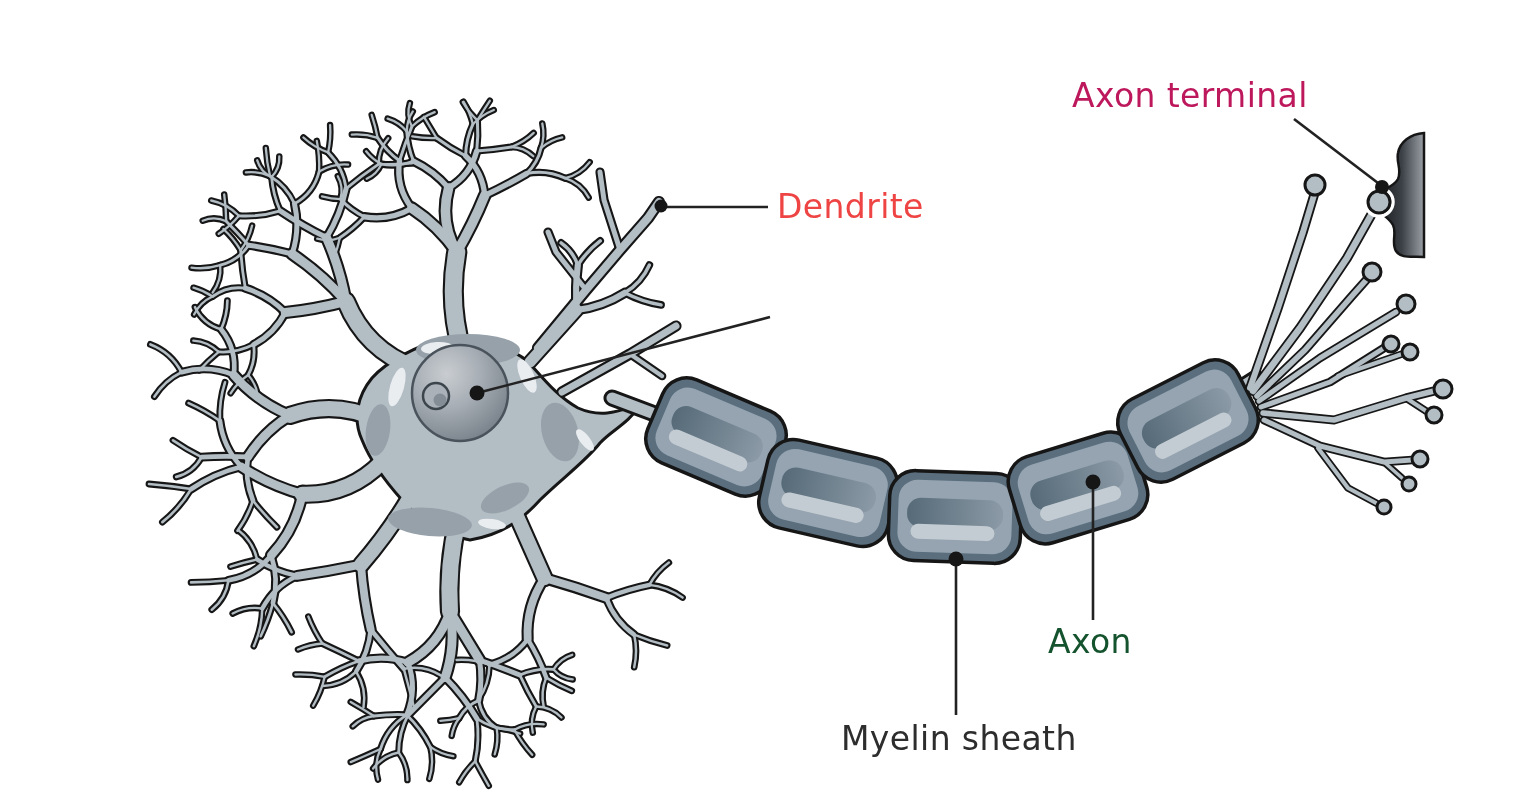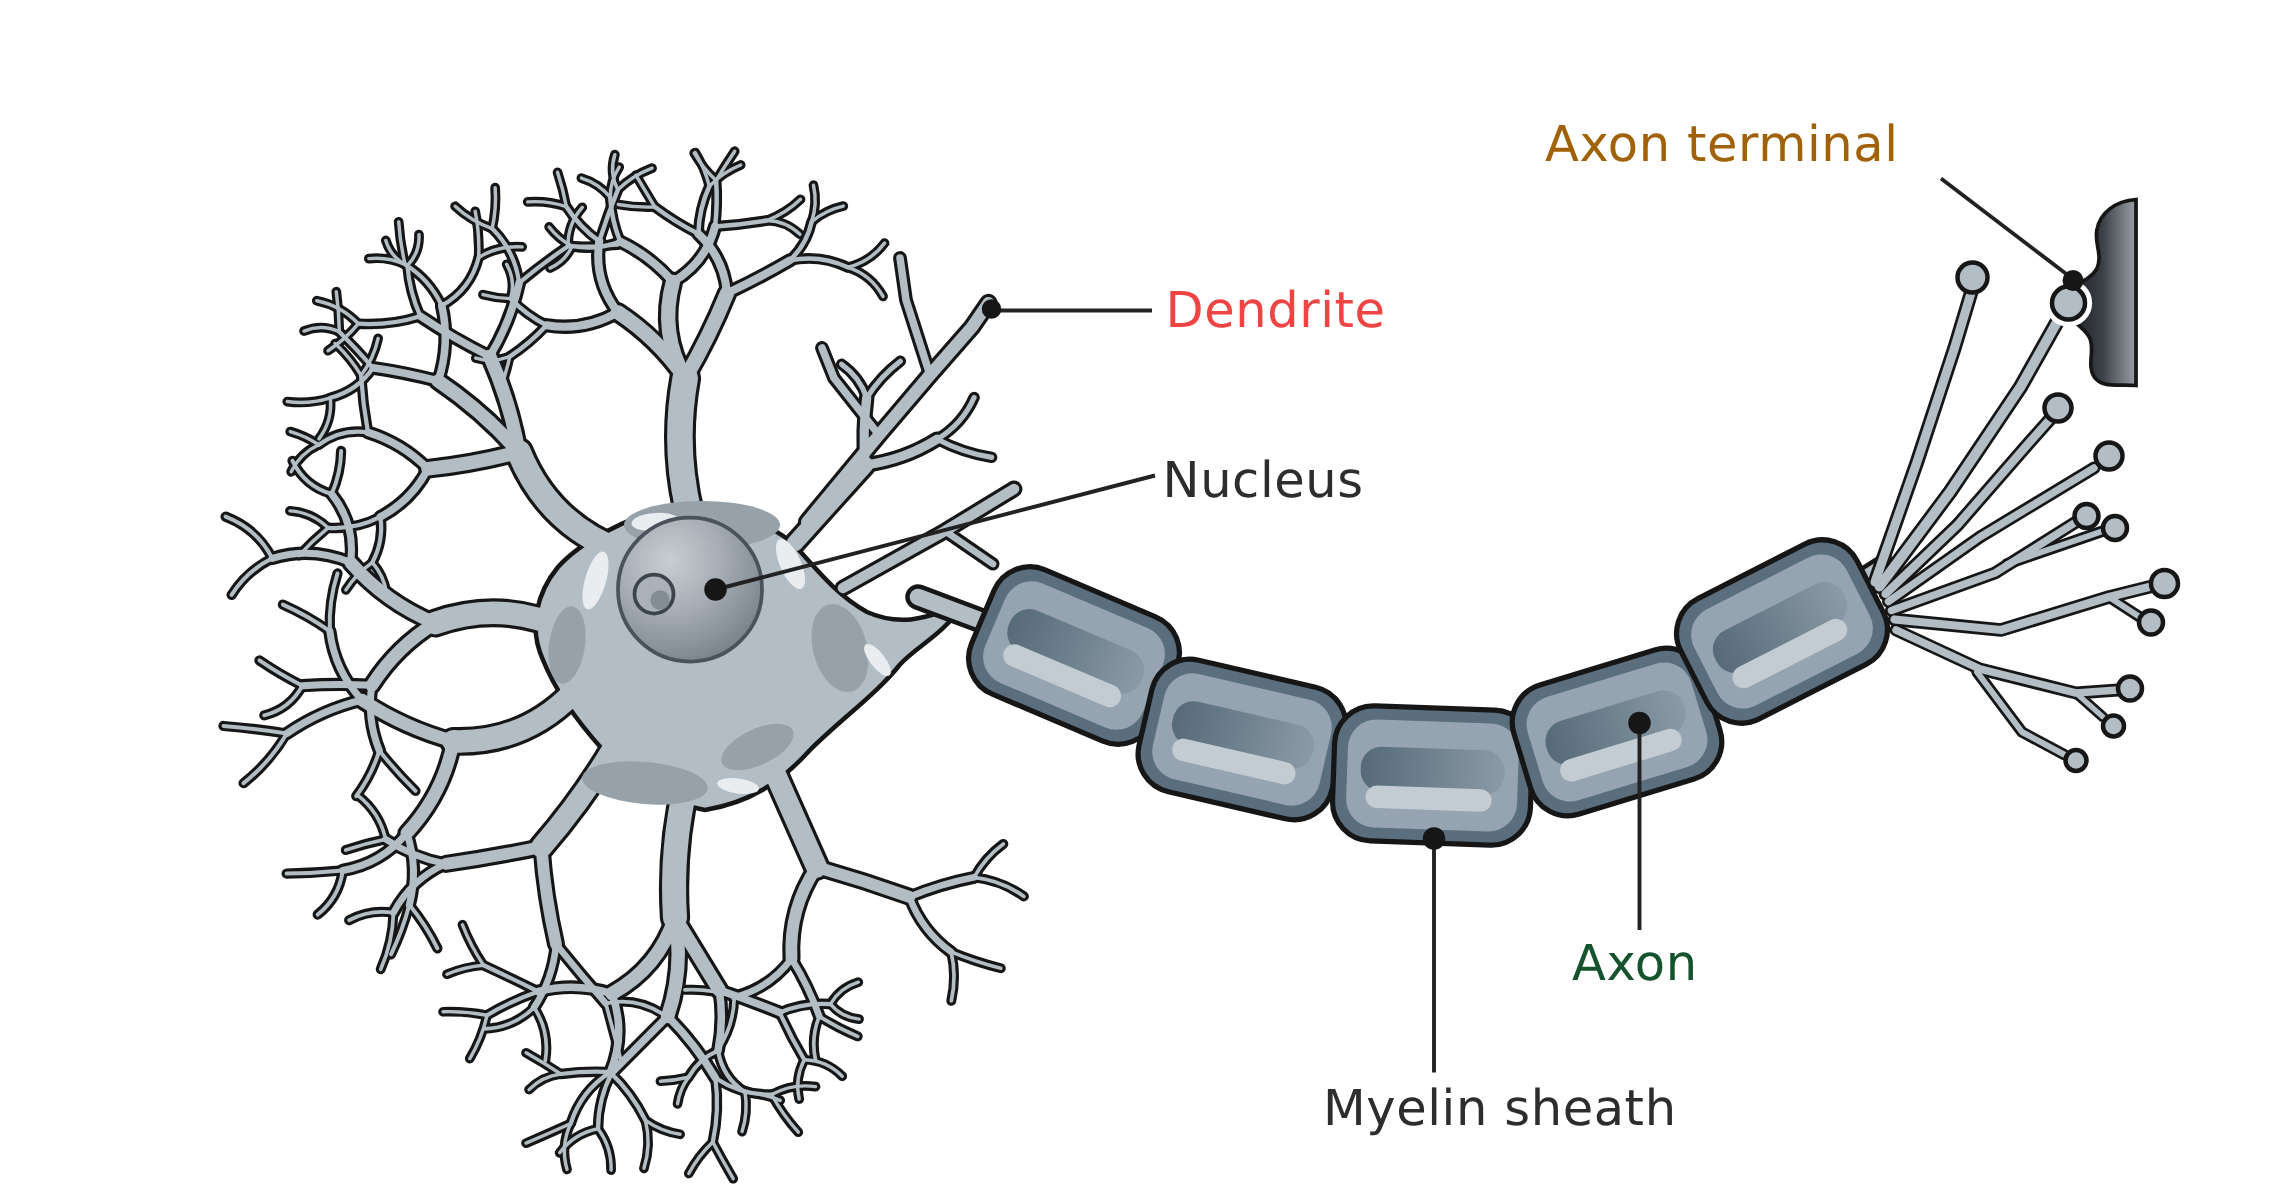--- a/index.html
+++ b/index.html
@@ -568,17 +568,16 @@
         <line x1="1294" y1="119" x2="1378" y2="183"></line>
         <circle cx="1382" cy="187" r="7" fill="#161616" stroke="none"></circle>
         <line x1="1093" y1="486" x2="1093" y2="620"></line>
         <circle cx="1093" cy="482" r="7.5" fill="#161616" stroke="none"></circle>
         <line x1="956" y1="562" x2="956" y2="715"></line>
         <circle cx="956" cy="559" r="7.5" fill="#161616" stroke="none"></circle>
       </g>
     </svg>
 
   <div class="diagram-label" style="left: 777px; top: 187px; color: #ef4444;">Dendrite</div>
-  <div class="diagram-label" style="left: 775px; top: 300px; color: rgb(45, 45, 45);">Nucleus</div>
-  <div class="diagram-label" style="left: 1030px; top: 76px; color: #a16207;">Axon terminal</div>
+  <div class="diagram-label" style="left: 1072px; top: 76px; color: #be185d;">Axon terminal</div>
   <div class="diagram-label" style="left: 1048px; top: 622px; color: #14532d;">Axon</div>
-  <div class="diagram-label" style="left: 882px; top: 719px; color: rgb(45, 45, 45);">Myelin sheath</div>
+  <div class="diagram-label" style="left: 841px; top: 719px; color: rgb(45, 45, 45);">Myelin sheath</div>
 </div>
 
 </body></html>

